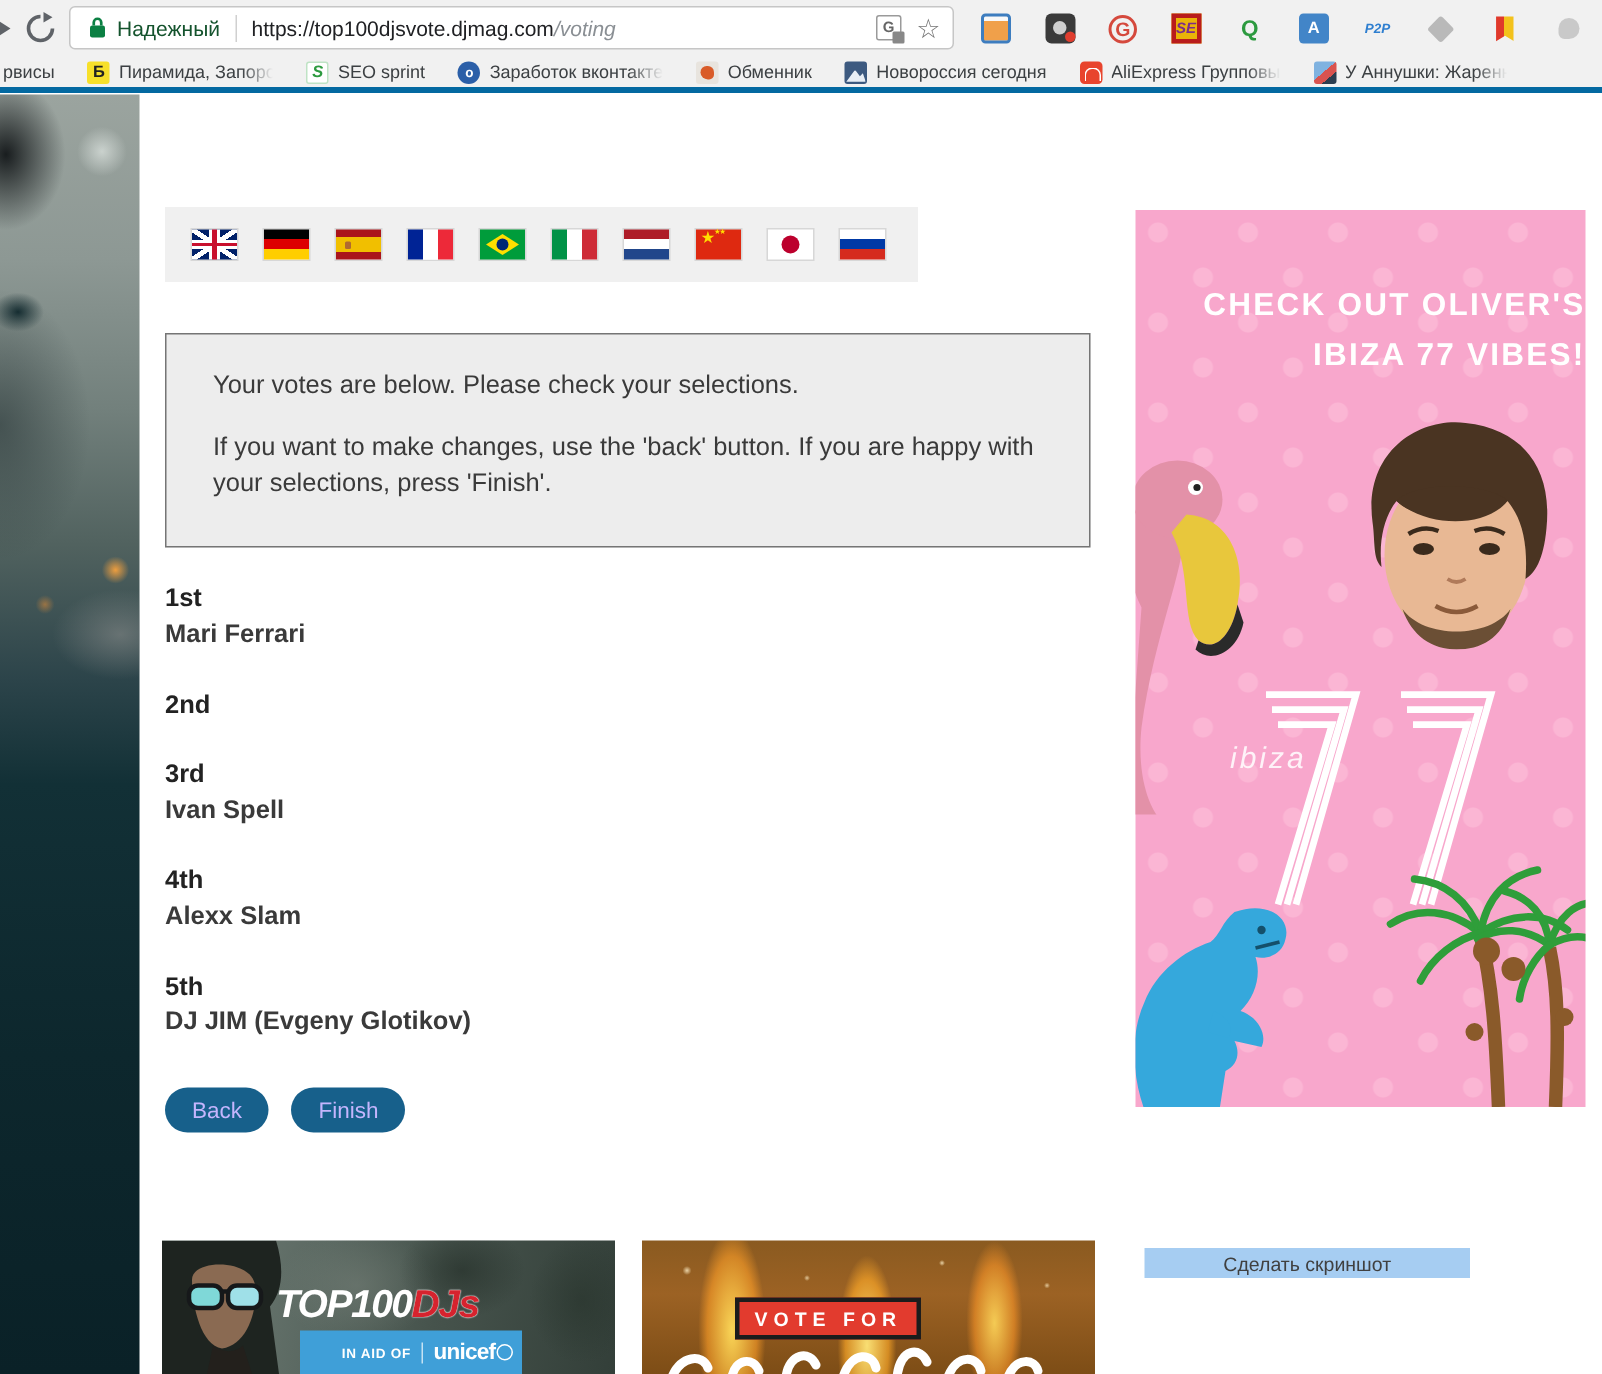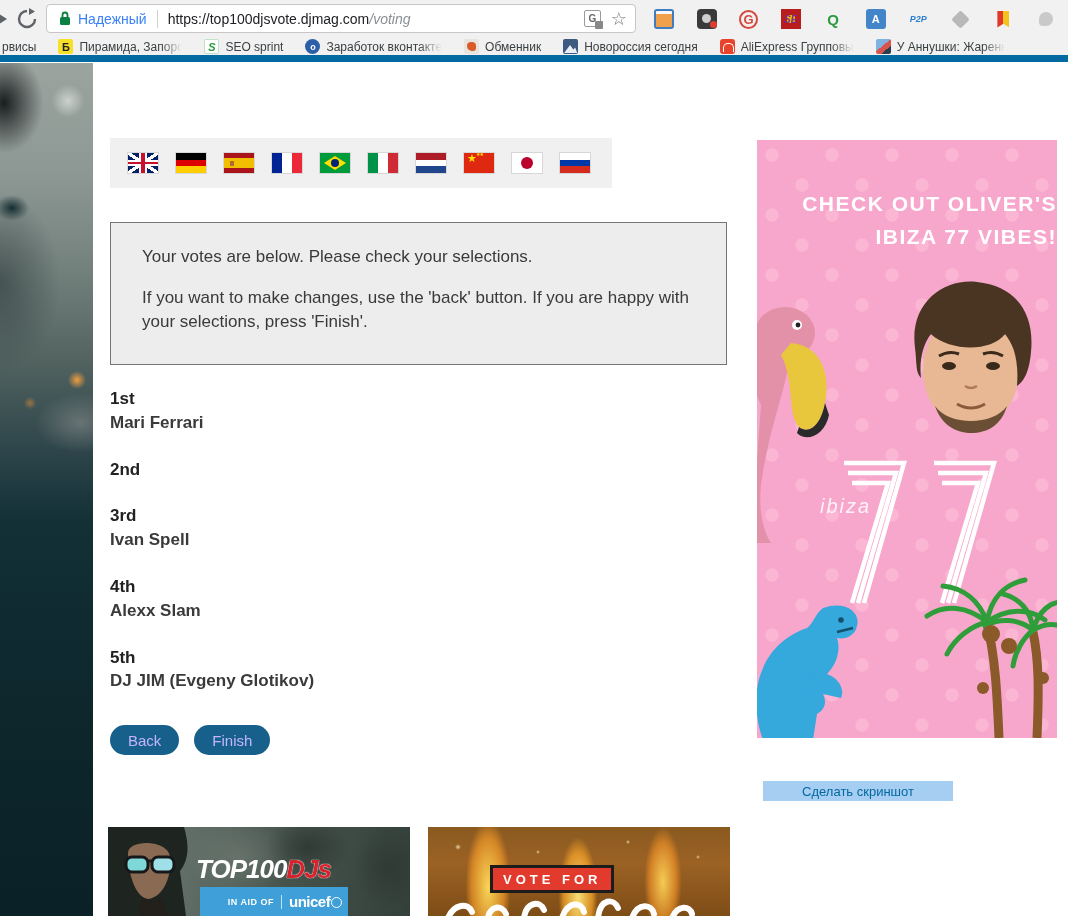--- a/index.html
+++ b/index.html
@@ -5,48 +5,48 @@
   * { margin:0; padding:0; box-sizing:border-box; }
   html,body { width:1068px; height:916px; overflow:hidden; font-family:"Liberation Sans", sans-serif; background:#fff; }
   #screen { position:relative; width:1068px; height:916px; background:#fff; }
 
   
   .toolbar { position:absolute; left:0; top:0; width:1068px; height:38px; background:#f1f1f1; display:flex; align-items:center; }
   .nav-fwd { position:absolute; left:-14px; top:8px; width:24px; height:22px; }
   .reload-btn { position:absolute; left:16px; top:8px; width:22px; height:22px; }
   .omnibox { position:absolute; left:46px; top:4px; width:590px; height:29px; background:#fff; border:1px solid #c6c6c6; border-radius:4px; display:flex; align-items:center; padding:0 8px; }
   .lock-icon { width:12px; height:15px; margin:0 7px 0 4px; }
-  .secure-label { color:#3b82f6; font-size:14px; }
+  .secure-label { color:#14532d; font-size:14px; }
   .omni-sep { width:1px; height:18px; background:#d0d0d0; margin:0 10px; }
   .url { font-size:14px; color:#202124; white-space:nowrap; }
   .url .path { color:#8a8f94;font-style:italic; }
   .omni-right { margin-left:auto; display:flex; align-items:center; gap:10px; }
   .tr-page-icon { width:17px; height:17px; border:1px solid #9a9a9a; border-radius:2px; background:#fff; position:relative; font-size:10px; color:#666; text-align:center; line-height:15px; font-weight:bold; }
   .tr-page-icon::after { content:""; position:absolute; right:-3px; bottom:-3px; width:8px; height:8px; background:#888; border-radius:1px; }
   .star-icon { font-size:18px; color:#767676; line-height:18px; }
 
   .ext-row { position:absolute; left:648px; top:6px; width:414px; height:26px; display:flex; align-items:center; justify-content:space-between; padding:0 6px; }
   .ext { width:20px; height:20px; display:flex; align-items:center; justify-content:center; font-size:10px; font-weight:bold; }
   .ext-monitor { border:2px solid #3d7dbf; border-radius:3px; background:linear-gradient(#f8f8f8 20%, #f0a04a 20%); }
   .ext-lock { background:#3a3a3a; border-radius:4px; position:relative; }
   .ext-lock::before { content:""; position:absolute; left:5px; top:5px; width:9px; height:9px; border-radius:50%; background:#cfcfcf; }
   .ext-lock::after { content:""; position:absolute; right:0px; bottom:1px; width:7px; height:7px; border-radius:50%; background:#e03d2e; }
   .ext-gplus { color:#d5493d; font-size:13px; border:2px solid #d5493d; border-radius:50%; width:19px; height:19px; }
-  .ext-se { background:#eab308; border:6px solid #b91c1c; color:#7b2d8b; font-style:italic; font-size:10px; }
+  .ext-se { background:#eab308; border:3px solid #b91c1c; color:#7b2d8b; font-style:italic; font-size:10px; }
   .ext-se span { color:#7b2d8b; }
   .ext-q { color:#2c9a3f; font-size:15px; font-weight:900; }
   .ext-translate { background:#4285c8; border-radius:3px; color:#fff; font-size:11px; }
   .ext-p2p { color:#2f7fd0; font-style:italic; font-size:9px; font-weight:900; }
   .ext-cube { }
   .ext-cube i { display:block; width:13px; height:13px; background:#b9b9b9; transform:rotate(45deg); border-radius:2px; }
   .ext-flag { }
   .ext-flag i { display:block; width:12px; height:17px; background:linear-gradient(to right,#e0392b 50%, #f3c21c 50%); clip-path:polygon(0 0,100% 0,100% 100%,50% 78%,0 100%); }
   .ext-ember i { display:block; width:14px; height:14px; background:#c9c9c9; border-radius:50% 50% 50% 4px; }
 
-  .bookmarks-bar { position:absolute; left:0; top:38px; width:1068px; height:24px; background:#f1f1f1; border-bottom:7px solid #0369a1; display:flex; align-items:center; gap:22px; padding:0 0 0 2px; overflow:hidden; }
+  .bookmarks-bar { position:absolute; left:0; top:38px; width:1068px; height:24px; background:#f1f1f1; border-bottom:4px solid #0369a1; display:flex; align-items:center; gap:22px; padding:0 0 0 2px; overflow:hidden; }
   .bm { display:flex; align-items:center; gap:6px; cursor:pointer; flex:0 0 auto; }
   .bm-ico { width:15px; height:15px; border-radius:2px; font-size:11px; font-weight:bold; display:flex; align-items:center; justify-content:center; flex:0 0 auto; }
   .bm-yellow { background:#f7e02a; color:#222; }
   .bm-green  { background:#fff; color:#2c9a3f; border:1px solid #bfe3c5; font-style:italic; }
   .bm-blue   { background:#2b5fa8; color:#fff; border-radius:50%; font-size:9px; }
   .bm-orange { background:#e8e4de; position:relative; }
   .bm-orange::before { content:""; position:absolute; inset:3px; background:#d95b28; border-radius:50% 50% 40% 60%; }
   .bm-mountain { background:#3d5a80; position:relative; overflow:hidden; }
   .bm-mountain::before { content:""; position:absolute; left:1px; bottom:1px; width:13px; height:8px; background:#e8eef5; clip-path:polygon(0 100%,45% 0,70% 55%,85% 30%,100% 100%); }
   .bm-ali { background:#e8442d; border-radius:3px; position:relative; }
@@ -123,40 +123,40 @@
   .palms { position:absolute; left:130px; top:420px; }
 
   
   .banner-left { position:absolute; left:108px; top:764px; width:302px; height:89px; overflow:hidden; cursor:pointer;
     background:
       radial-gradient(ellipse 60px 45px at 200px 20px, rgba(30,40,34,.55), transparent 70%),
       radial-gradient(ellipse 50px 60px at 280px 40px, rgba(40,52,44,.6), transparent 70%),
       radial-gradient(ellipse 70px 50px at 130px 30px, rgba(120,130,122,.5), transparent 75%),
       linear-gradient(100deg, #75817a, #5a6861 35%, #46534c 60%, #333f39); }
   .man { position:absolute; left:-10px; top:0; }
-  .top100-logo { position:absolute; left:88px; top:27px; font-weight:900; font-style:italic; font-size:26px; letter-spacing:-1px; color:#fff; white-space:nowrap; }
+  .top100-logo { position:absolute; left:76px; top:27px; font-weight:900; font-style:italic; font-size:26px; letter-spacing:-1px; color:#fff; white-space:nowrap; }
   .top100-logo .djs { color:#d6232e; text-shadow:0 0 1px #fff, 0 0 1px #fff; }
   .unicef-bar { position:absolute; left:92px; top:60px; width:148px; height:29px; background:#3f9fd8; color:#fff; display:flex; align-items:center; justify-content:center; gap:7px;padding-left:22px; }
   .in-aid { font-size:9px; font-weight:bold; letter-spacing:.5px; }
   .unicef-sep { width:1px; height:14px; background:rgba(255,255,255,.7); }
   .unicef { font-size:15px; font-weight:bold; letter-spacing:-.5px; }
   .unicef-o { display:inline-block; width:11px; height:11px; border:1.5px solid #fff; border-radius:50%; vertical-align:-1px; margin-left:1px; }
 
   .banner-right { position:absolute; left:428px; top:764px; width:302px; height:89px; overflow:hidden; cursor:pointer;
     background:
       radial-gradient(ellipse 30px 90px at 60px 60px, rgba(255,220,90,.95), rgba(255,160,40,.6) 55%, transparent 75%),
       radial-gradient(ellipse 26px 80px at 150px 70px, rgba(255,230,120,.95), rgba(255,170,40,.65) 55%, transparent 75%),
       radial-gradient(ellipse 24px 70px at 235px 55px, rgba(255,215,90,.9), rgba(250,150,40,.6) 55%, transparent 78%),
       radial-gradient(circle 3px at 30px 20px, rgba(255,240,200,.8), transparent), radial-gradient(circle 2px at 200px 15px, rgba(255,240,200,.8), transparent),
       radial-gradient(circle 2px at 270px 30px, rgba(255,240,200,.7), transparent), radial-gradient(circle 2px at 110px 25px, rgba(255,240,200,.7), transparent),
       linear-gradient(to bottom, #8a5a20, #9c6224 40%, #7d4d16); }
   .votefor-box { position:absolute; left:62px; top:38px; background:#e23b2e; border:3px solid #1c1c1c; color:#fff; font-weight:bold; font-size:13px; letter-spacing:4px; padding:4px 10px 3px; }
   .script-strokes { position:absolute; left:0; bottom:-2px; }
 
-  .screenshot-btn { position:absolute; left:763px; top:718px; width:190px; height:20px; background:#a6cdf2; border:none; color:#0369a1; font-size:13px; font-family:"Liberation Sans",sans-serif; cursor:pointer; }
+  .screenshot-btn { position:absolute; left:763px; top:769px; width:217px; height:20px; background:#a6cdf2; border:none; color:#404040; font-size:13px; font-family:"Liberation Sans",sans-serif; cursor:pointer; }
 </style>
 </head>
 <body>
 
 <div id="screen">
 
   <div class="toolbar">
     <svg class="nav-fwd" viewBox="0 0 24 22">
         <path d="M10 4 L21 11 L10 18 Z" fill="#5f6368"></path>
       </svg>

